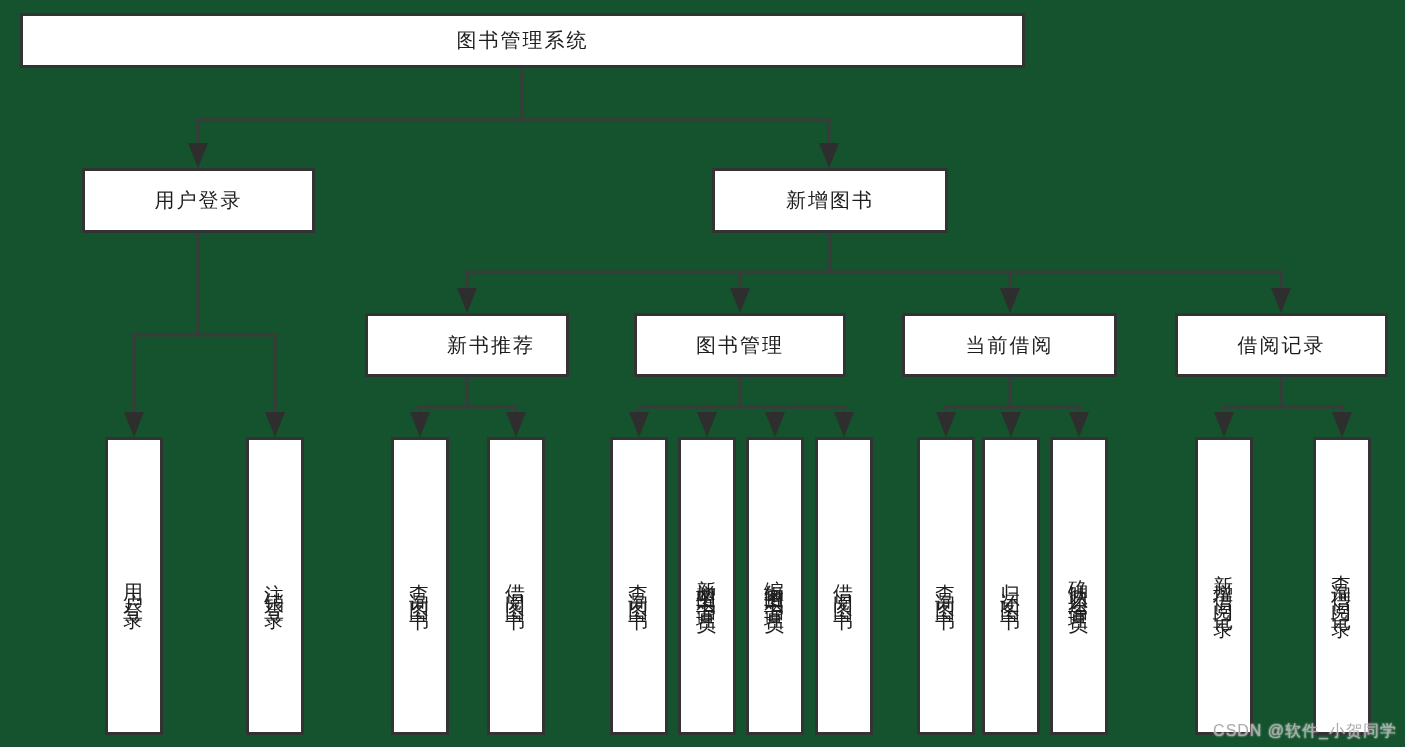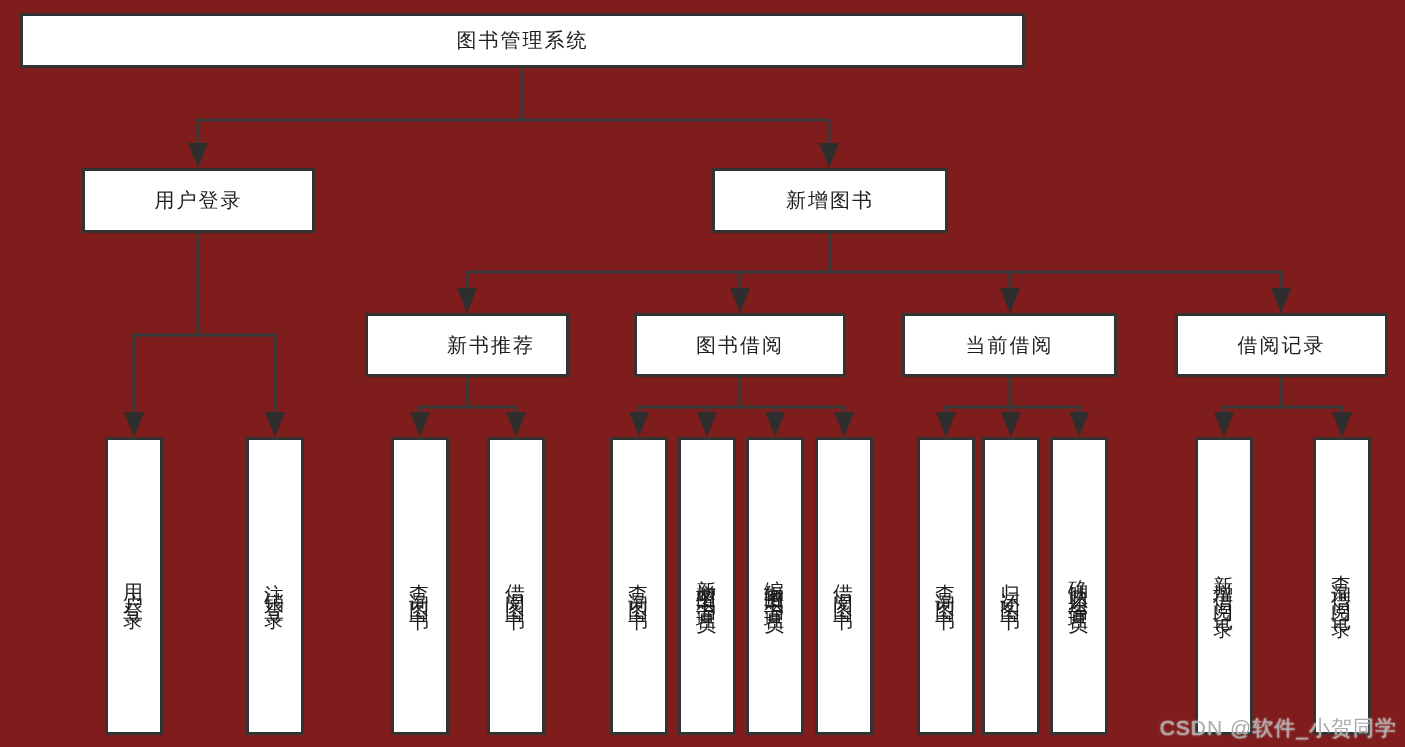--- a/index.html
+++ b/index.html
@@ -1,36 +1,36 @@
 <!DOCTYPE html>
 <html><head>
 <meta charset="utf-8">
 <style>
   * { margin:0; padding:0; box-sizing:border-box; }
   html,body { background:#ffffff; }
   .stage {
-    position:relative; width:1405px; height:747px; background:#7f1d1d;
+    position:relative; width:1405px; height:747px; background:#14532d;
     font-family:"Liberation Sans", sans-serif; overflow:hidden;
   }
   .wires { position:absolute; left:0; top:0; width:1405px; height:747px; }
   .wires line { stroke:#3a3a3a; stroke-width:3; }
   .wires polygon { fill:#2e2e2e; }
   .node {
     position:absolute; background:#ffffff; border:3px solid #333333;
     display:flex; align-items:center; justify-content:center;
     color:#1d1d1d; font-size:20px; letter-spacing:2px; z-index:2;
   }
   .vnode span {
     writing-mode:vertical-rl; text-orientation:mixed;
     letter-spacing:9px; white-space:nowrap;
   }
   .vnode.tight span { letter-spacing:5px; }
   .watermark {
     position:absolute; right:8px; bottom:5px; z-index:3;
-    color:#aaaaaa; font-size:21px; letter-spacing:1px;
+    color:#aaaaaa; font-size:16px; letter-spacing:1px;
     text-shadow:0 0 2px #ffffff;
   }
 </style>
 </head>
 <body>
 
 <div class="stage">
 
   <svg class="wires" viewBox="0 0 1405 747" xmlns="http://www.w3.org/2000/svg">
 
@@ -102,21 +102,21 @@
     <span>用户登录</span>
   </div>
   <div class="node" style="left:712px; top:168px; width:236px; height:65px;">
     <span>新增图书</span>
   </div>
 
   <div class="node" style="left:365px; top:313px; width:204px; height:64px;padding-left:48px;">
     <span>新书推荐</span>
   </div>
   <div class="node" style="left:634px; top:313px; width:212px; height:64px;">
-    <span>图书借阅</span>
+    <span>图书管理</span>
   </div>
   <div class="node" style="left:1175px; top:313px; width:213px; height:64px;">
     <span>借阅记录</span>
   </div>
   <div class="node" style="left:902px; top:313px; width:215px; height:64px;">
     <span>当前借阅</span>
   </div>
 
   <div class="node vnode" style="left:105px; top:437px; width:58px; height:298px;">
     <span>用户登录</span>

